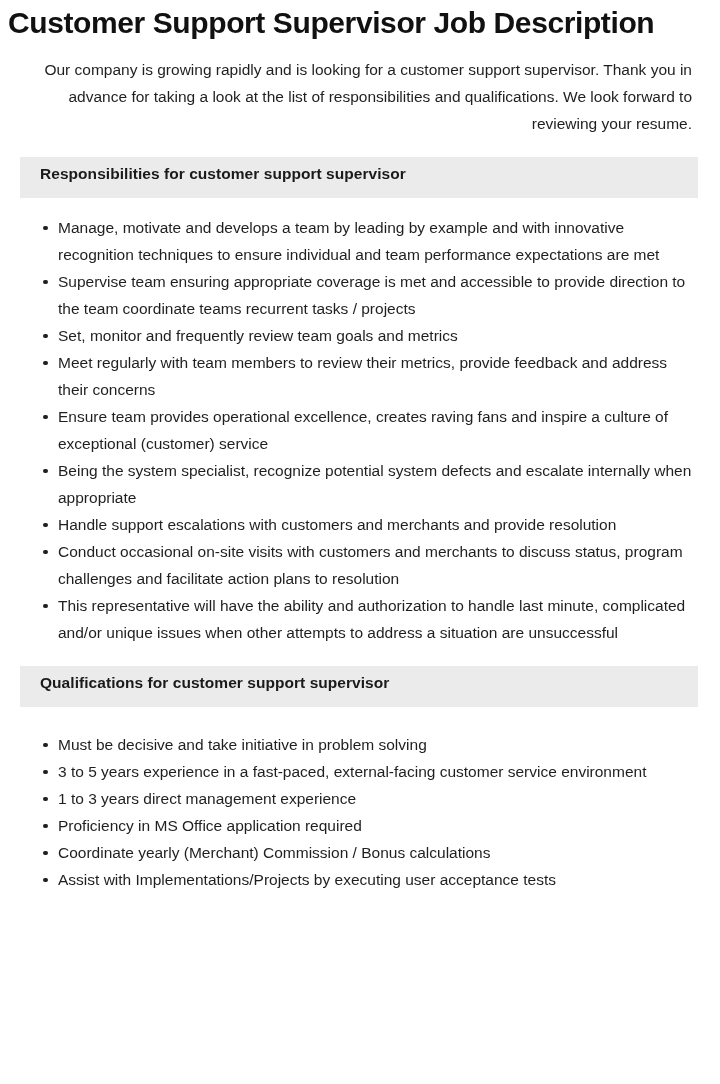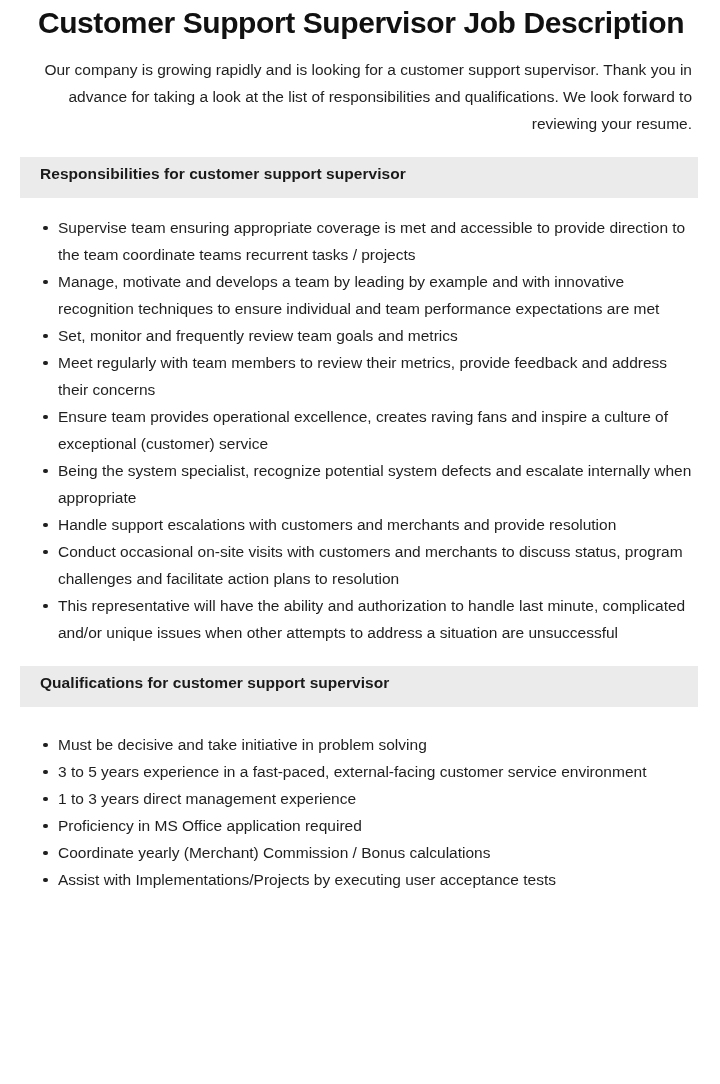--- a/index.html
+++ b/index.html
@@ -26,21 +26,20 @@
   
   .page-title {
     margin: 0;
     padding: 4px 6px 0 8px;
     font-size: 30px;
     line-height: 38px;
     font-weight: bold;
     letter-spacing: -0.4px;
     color: #111111;
     white-space: nowrap;
-    text-align: center;
   }
 
   
   .intro {
     margin: 14px 0 0 0;
     padding: 0 28px 0 22px;
     font-size: 15.5px;
     line-height: 27px;
     color: #1f1f1f;
     text-align: right;
@@ -102,22 +101,22 @@
 
   <h1 class="page-title">Customer Support Supervisor Job Description</h1>
 
   <p class="intro">Our company is growing rapidly and is looking for a customer support supervisor. Thank you in advance for taking a look at the list of responsibilities and qualifications. We look forward to reviewing your resume.</p>
 
   <section class="section-responsibilities">
     <div class="section-band">
       <span class="section-band-title">Responsibilities for customer support supervisor</span>
     </div>
     <ul class="bullet-list">
+      <li class="bullet-item">Manage, motivate and develops a team by leading by example and with innovative recognition techniques to ensure individual and team performance expectations are met</li>
       <li class="bullet-item">Supervise team ensuring appropriate coverage is met and accessible to provide direction to the team coordinate teams recurrent tasks / projects</li>
-      <li class="bullet-item">Manage, motivate and develops a team by leading by example and with innovative recognition techniques to ensure individual and team performance expectations are met</li>
       <li class="bullet-item">Set, monitor and frequently review team goals and metrics</li>
       <li class="bullet-item">Meet regularly with team members to review their metrics, provide feedback and address their concerns</li>
       <li class="bullet-item">Ensure team provides operational excellence, creates raving fans and inspire a culture of exceptional (customer) service</li>
       <li class="bullet-item">Being the system specialist, recognize potential system defects and escalate internally when appropriate</li>
       <li class="bullet-item">Handle support escalations with customers and merchants and provide resolution</li>
       <li class="bullet-item">Conduct occasional on-site visits with customers and merchants to discuss status, program challenges and facilitate action plans to resolution</li>
       <li class="bullet-item">This representative will have the ability and authorization to handle last minute, complicated and/or unique issues when other attempts to address a situation are unsuccessful</li>
     </ul>
   </section>
 

